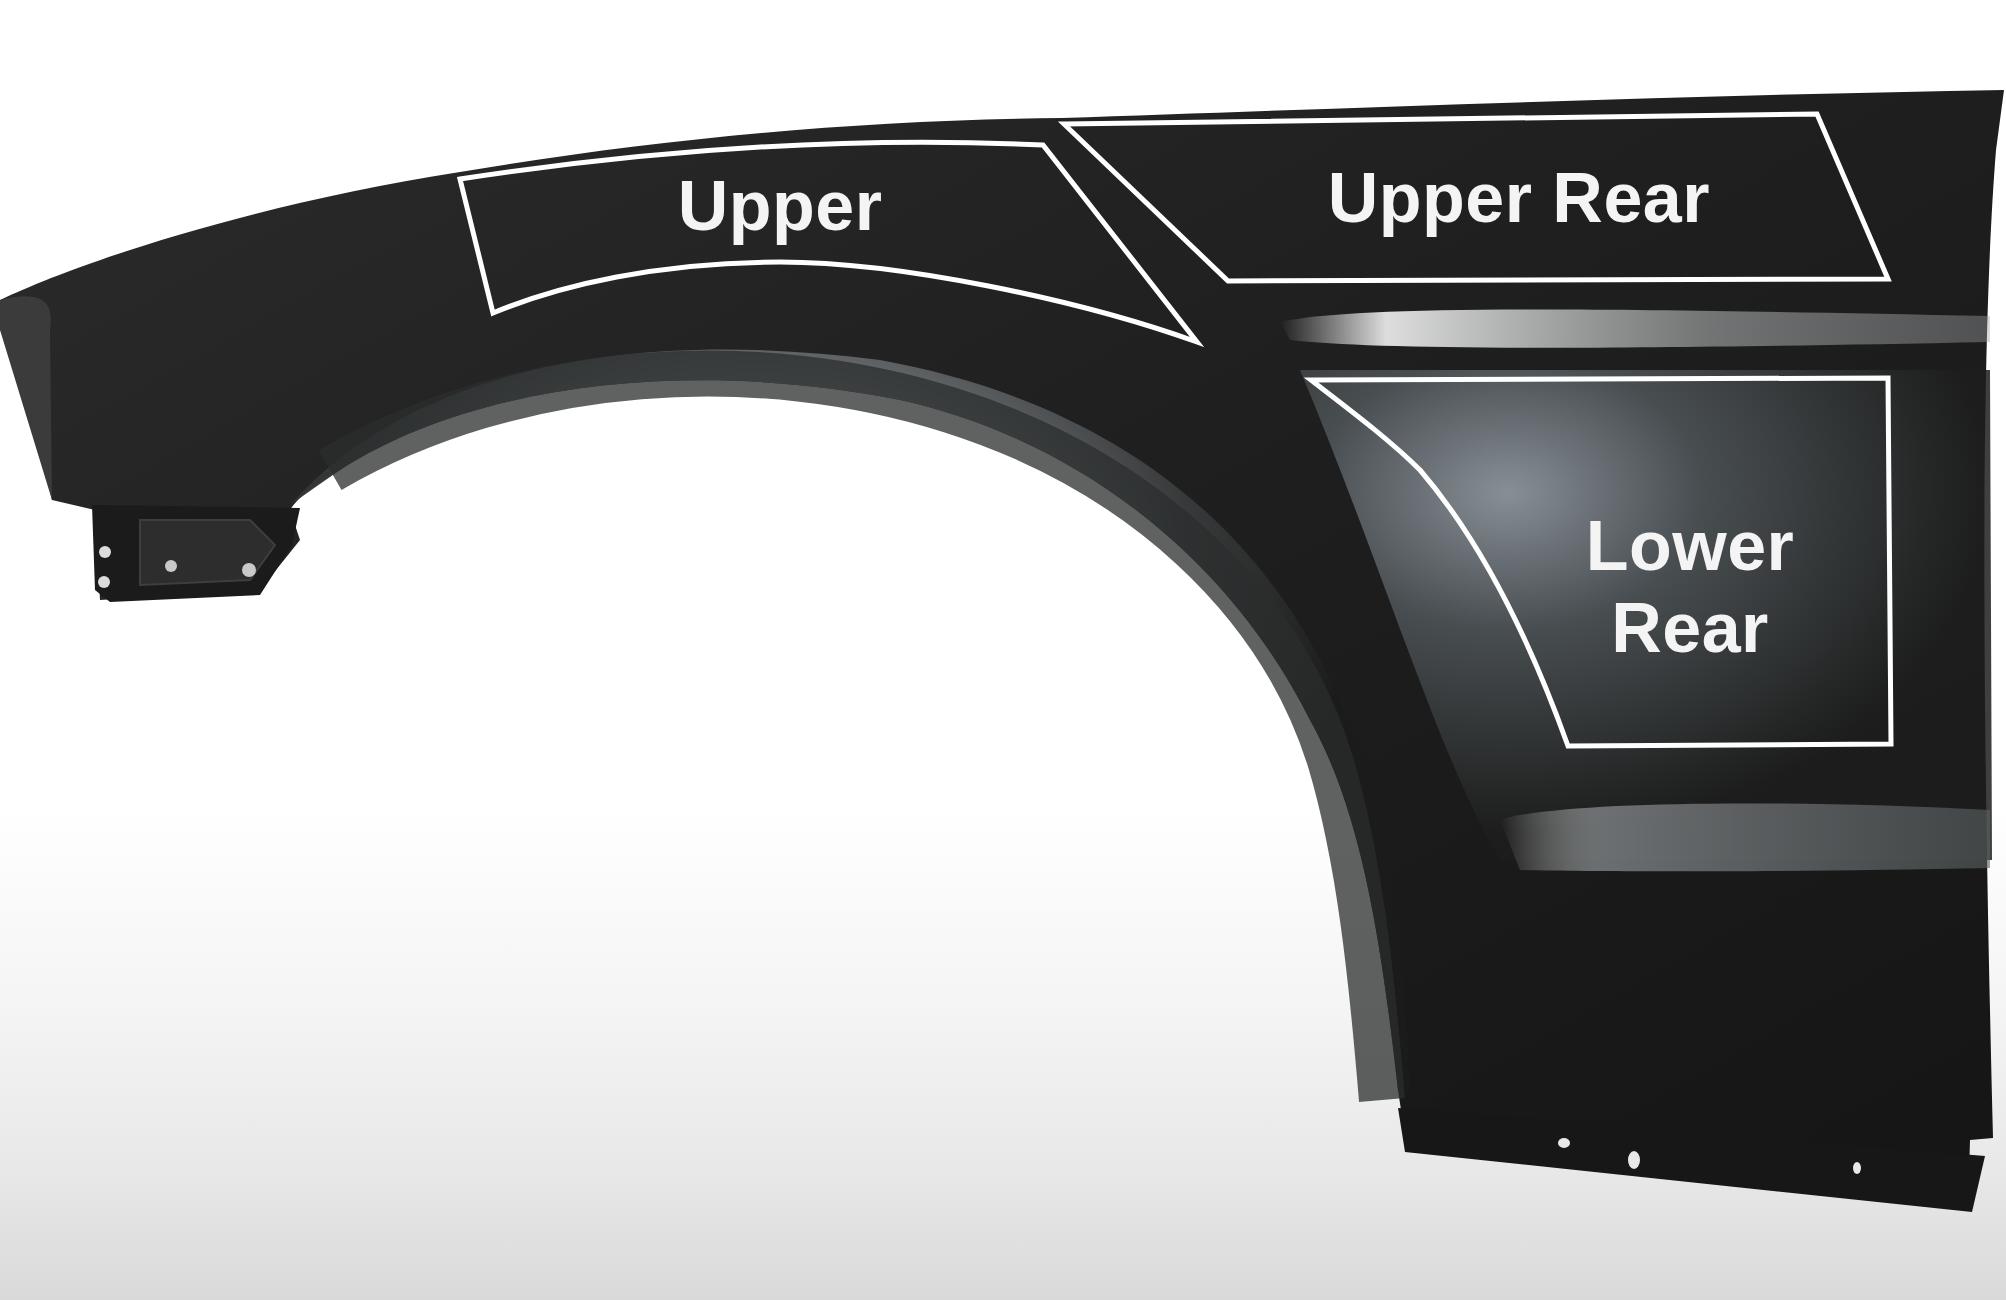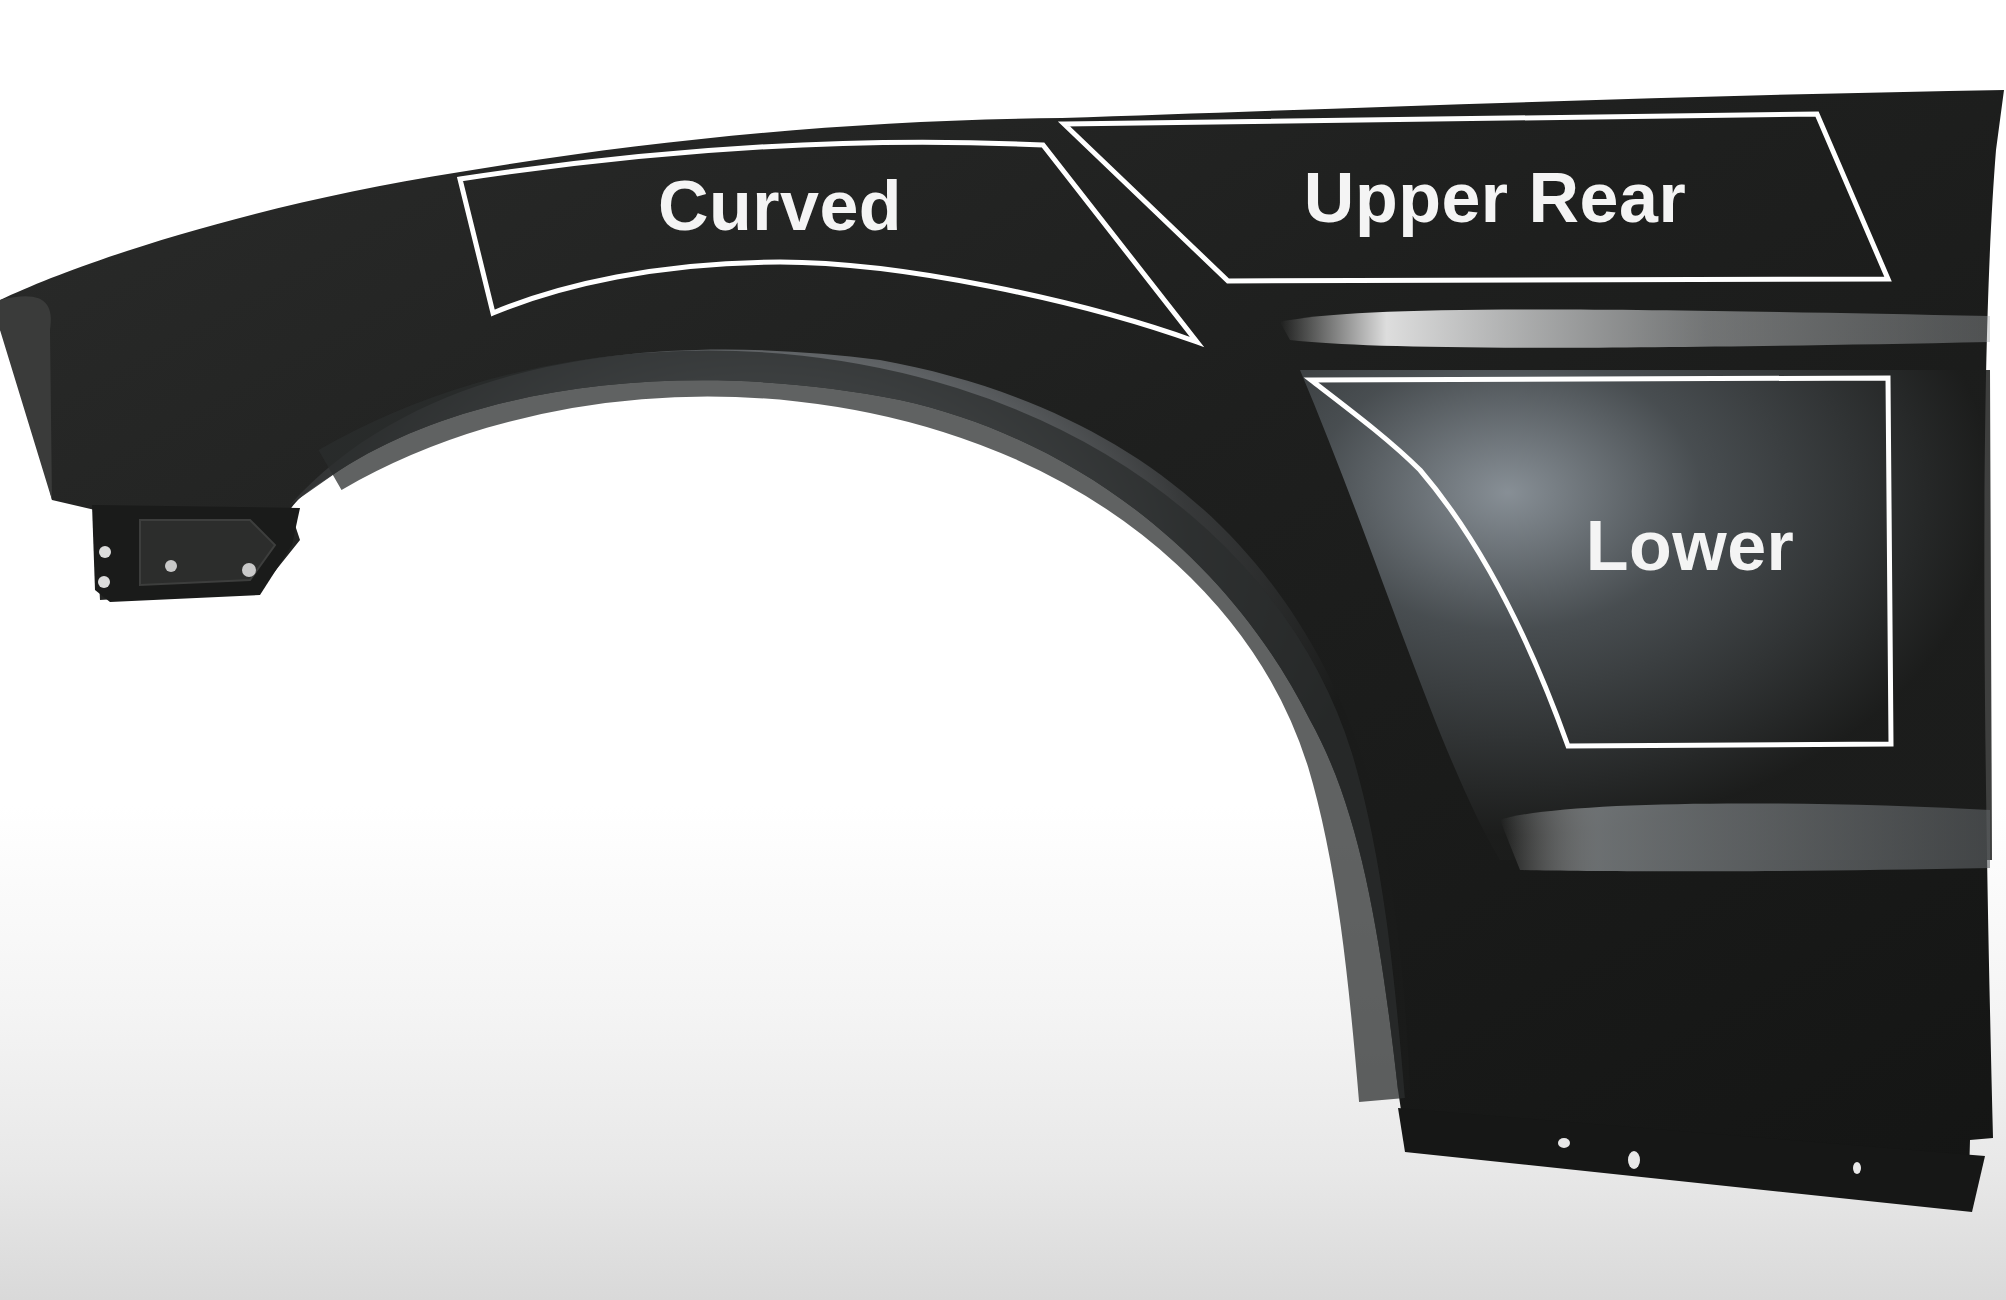--- a/index.html
+++ b/index.html
@@ -36,20 +36,21 @@
       width: 280px;
       font-size: 70px;
       line-height: 76px;
     }
     #label-upper-rear {
       left: 1280px;
       top: 160px;
       width: 430px;
       font-size: 70px;
       line-height: 76px;
+      text-align: right;
     }
     #label-lower-rear {
       left: 1560px;
       top: 468px;
       width: 260px;
       font-size: 70px;
       line-height: 82px;
       margin-top: 37px;
     }
     #label-lower-rear span { display: block; }
@@ -146,17 +147,18 @@
            C 1080 300, 900 262, 780 262
            C 660 262, 560 285, 493 313 Z" fill="none" stroke="#ffffff" stroke-width="5" stroke-linejoin="miter"></path>
 
   <path d="M 1064 124 L 1817 114 L 1888 279 L 1228 281 Z" fill="none" stroke="#ffffff" stroke-width="5" stroke-linejoin="miter"></path>
 
   <path d="M 1311 380 L 1888 378 L 1891 744 L 1568 746
            C 1530 640, 1480 540, 1420 470
            C 1390 440, 1350 410, 1311 380 Z" fill="none" stroke="#ffffff" stroke-width="5" stroke-linejoin="miter"></path>
 </svg>
 
-<div id="label-curved" class="zone-label">Curved</div>
+<div id="label-curved" class="zone-label">Upper</div>
 <div id="label-upper-rear" class="zone-label">Upper Rear</div>
 <div id="label-lower-rear" class="zone-label">
   <span>Lower</span>
+  <span>Rear</span>
 </div>
 
 </body></html>

